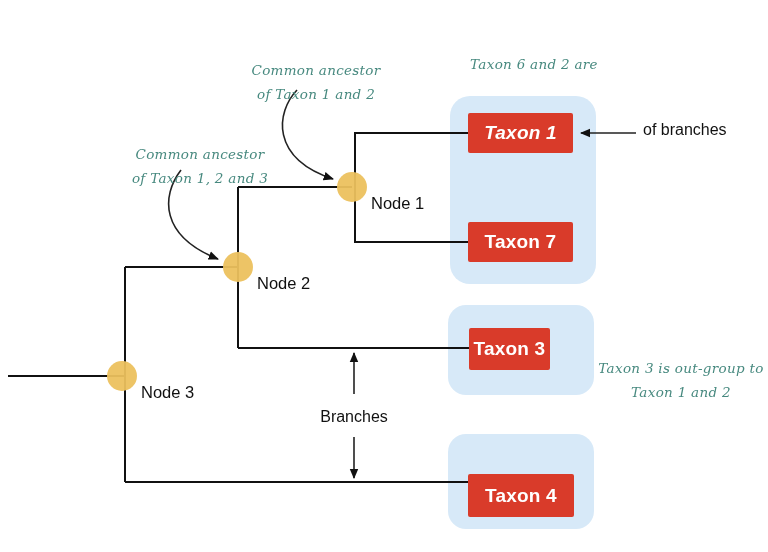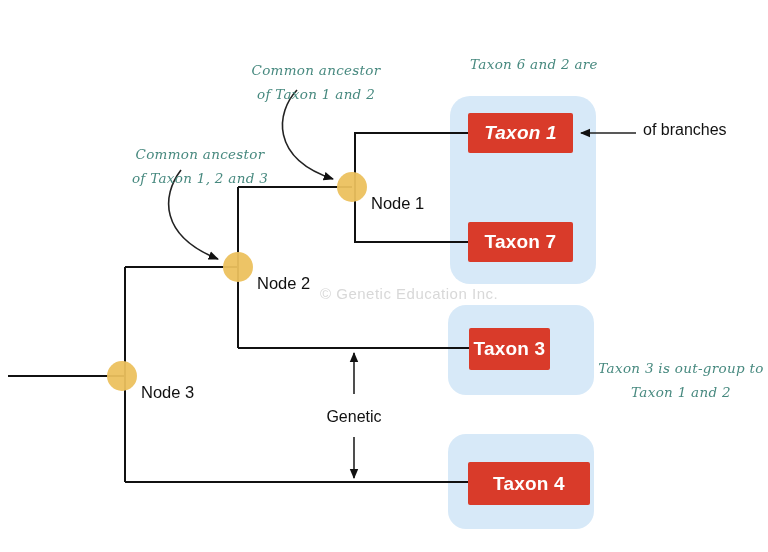--- a/index.html
+++ b/index.html
@@ -106,21 +106,21 @@
 
   <div class="taxon" style="left:468px;top:113px;width:105px;height:40px;font-style:italic;">
     <span>Taxon 1</span>
   </div>
   <div class="taxon" style="left:468px;top:222px;width:105px;height:40px;">
     <span>Taxon 7</span>
   </div>
   <div class="taxon" style="left:469px;top:328px;width:81px;height:42px;">
     <span>Taxon 3</span>
   </div>
-  <div class="taxon" style="left:468px;top:462px;width:122px;height:43px;">
+  <div class="taxon" style="left:468px;top:474px;width:106px;height:43px;">
     <span>Taxon 4</span>
   </div>
 
   <div class="label" style="left:371px;top:177px;">Node 1</div>
   <div class="label" style="left:257px;top:257px;">Node 2</div>
   <div class="label" style="left:141px;top:366px;text-align:center;">Node 3</div>
 
   <div class="note" style="left:236px;top:30px;width:160px;">
     <span>Common ancestor</span>
     <span>of Taxon 1 and 2</span>
@@ -133,17 +133,16 @@
     <span>of Taxon 1, 2 and 3</span>
   </div>
   <div class="note" style="left:591px;top:328px;width:180px;">
     <span>Taxon 3 is out-group to</span>
     <span>Taxon 1 and 2</span>
   </div>
 
   <div class="tipleaf" style="left:643px;top:119px;">
     <span>of branches</span>
   </div>
-  <div class="branches-label" style="left:314px;top:408px;width:80px;">Genetic</div>
+  <div class="branches-label" style="left:314px;top:408px;width:80px;">Branches</div>
 
-  <div class="watermark" style="left:320px;top:285px;">© Genetic Education Inc.</div>
 
 </div>
 
 </body></html>

